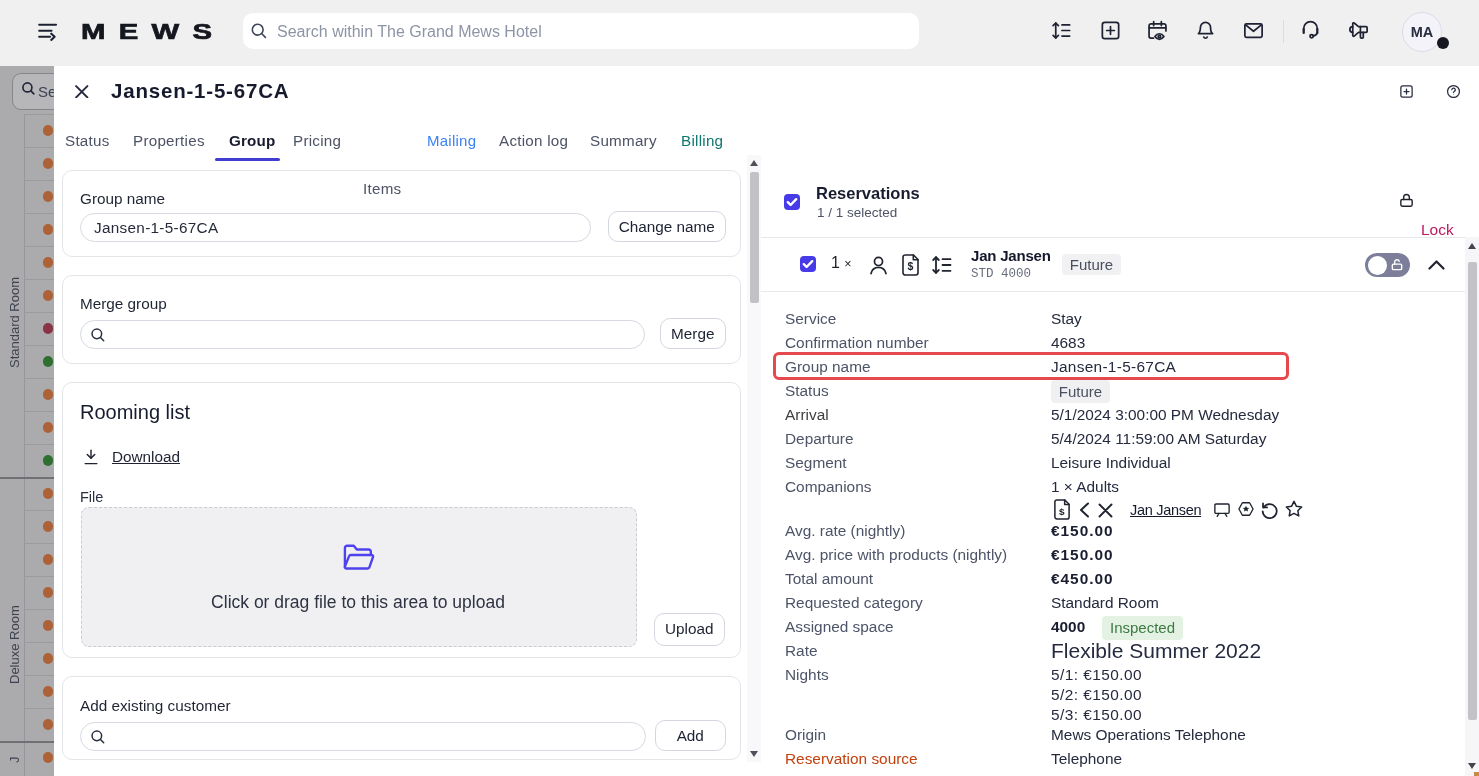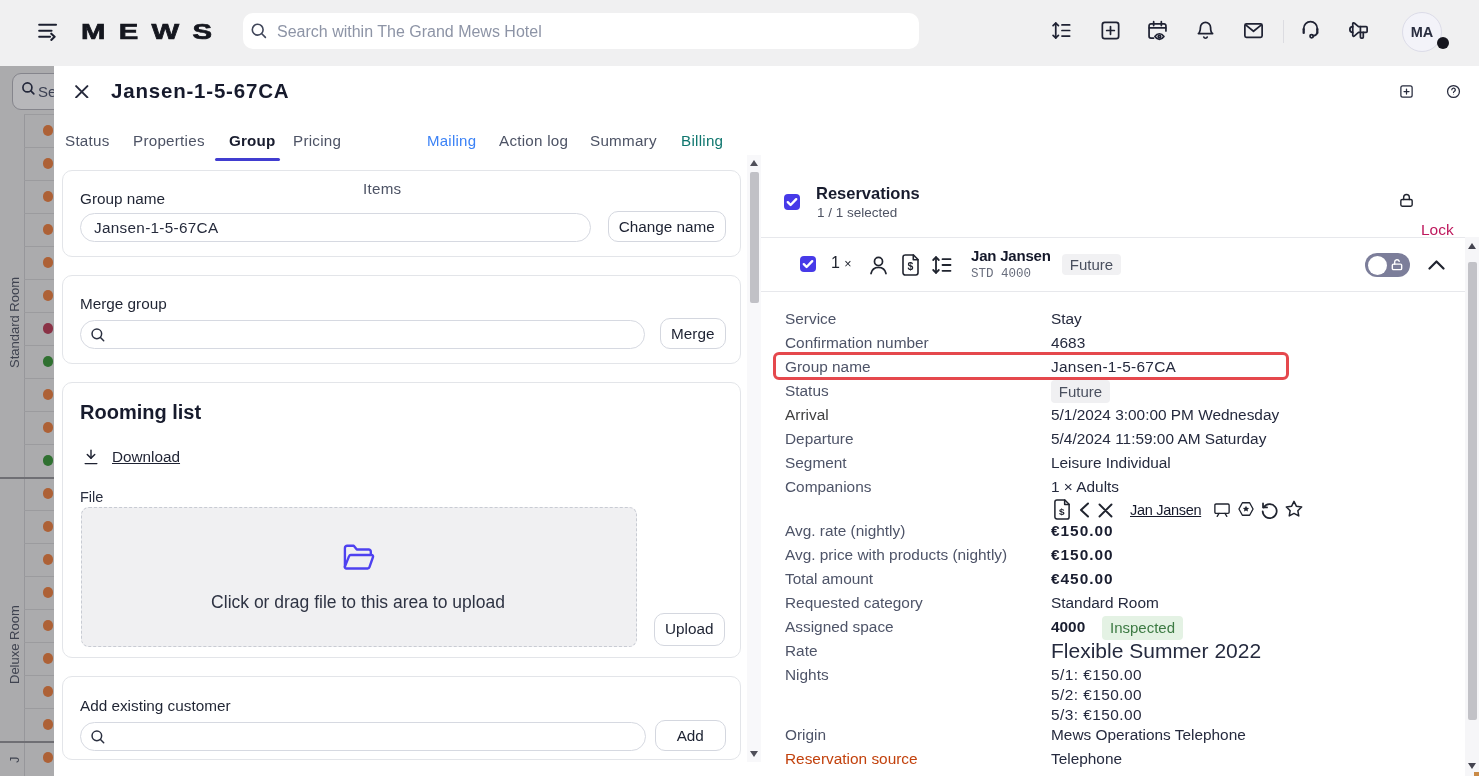--- a/index.html
+++ b/index.html
@@ -203,21 +203,21 @@
   <div class="abs" style="left:79.5px;top:320px;width:565.5px;height:29px;border:1px solid #d6d9e1;border-radius:14.5px;box-sizing:border-box;"></div>
   <div class="ic" style="left:90px;top:326.5px;">
     <svg width="16" height="16" viewBox="0 0 18 18" fill="none" stroke="#2b3040" stroke-width="1.7" stroke-linecap="round">
       <circle cx="7.7" cy="7.7" r="5.4"></circle>
         <path d="M11.8 11.8l3.6 3.6"></path>
     </svg>
   </div>
   <div class="abs" style="left:660px;top:318px;width:65.5px;height:31px;border:1px solid #d4d7df;border-radius:10px;box-sizing:border-box;text-align:center;line-height:29px;font-size:15.3px;font-weight:500;color:#1d2232;">Merge</div>
 
   <div class="abs" style="left:61.5px;top:382px;width:679px;height:276px;border:1px solid #e3e5e9;border-radius:10px;box-sizing:border-box;"></div>
-  <div class="abs" style="left:80px;top:400.5px;font-size:20px;font-weight:700;color:#171b2d;">Rooming list</div>
+  <div class="abs" style="left:80px;top:400.5px;font-size:20px;font-weight:400;color:#171b2d;">Rooming list</div>
   <div class="ic" style="left:82px;top:448px;">
     <svg width="18" height="18" viewBox="0 0 24 24" fill="none" stroke="#1e2232" stroke-width="1.9" stroke-linecap="round" stroke-linejoin="round">
       <path d="M12 2.8v10.7"></path>
         <path d="M7 8.6l5 4.9 5-4.9"></path>
         <path d="M4.2 20.8h15.6"></path>
     </svg>
   </div>
   <div class="abs" style="left:112px;top:447.5px;font-size:15.3px;color:#1e2232;text-decoration:underline;">Download</div>
   <div class="abs" style="left:80px;top:488.5px;font-size:14.5px;color:#2a2f40;">File</div>
   <div class="abs" style="left:80.5px;top:507px;width:556px;height:140px;background:#f0f0f2;border:1.5px dashed #c8cbd3;border-radius:8px;box-sizing:border-box;"></div>

